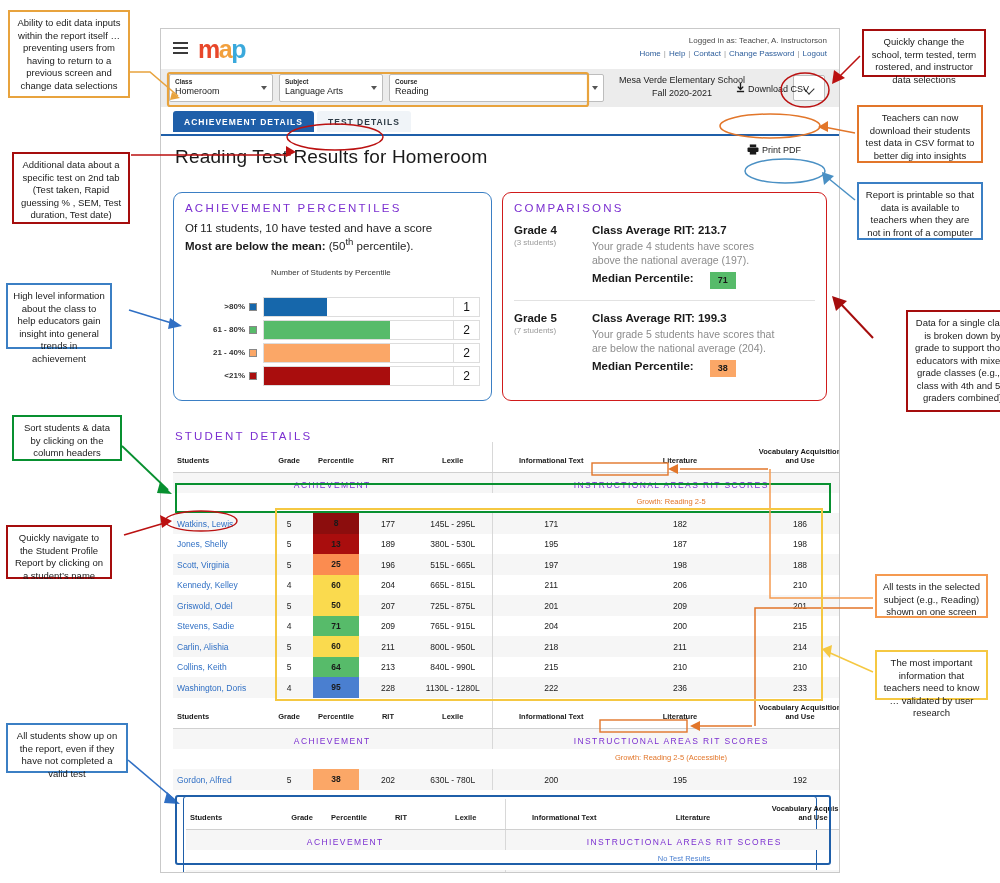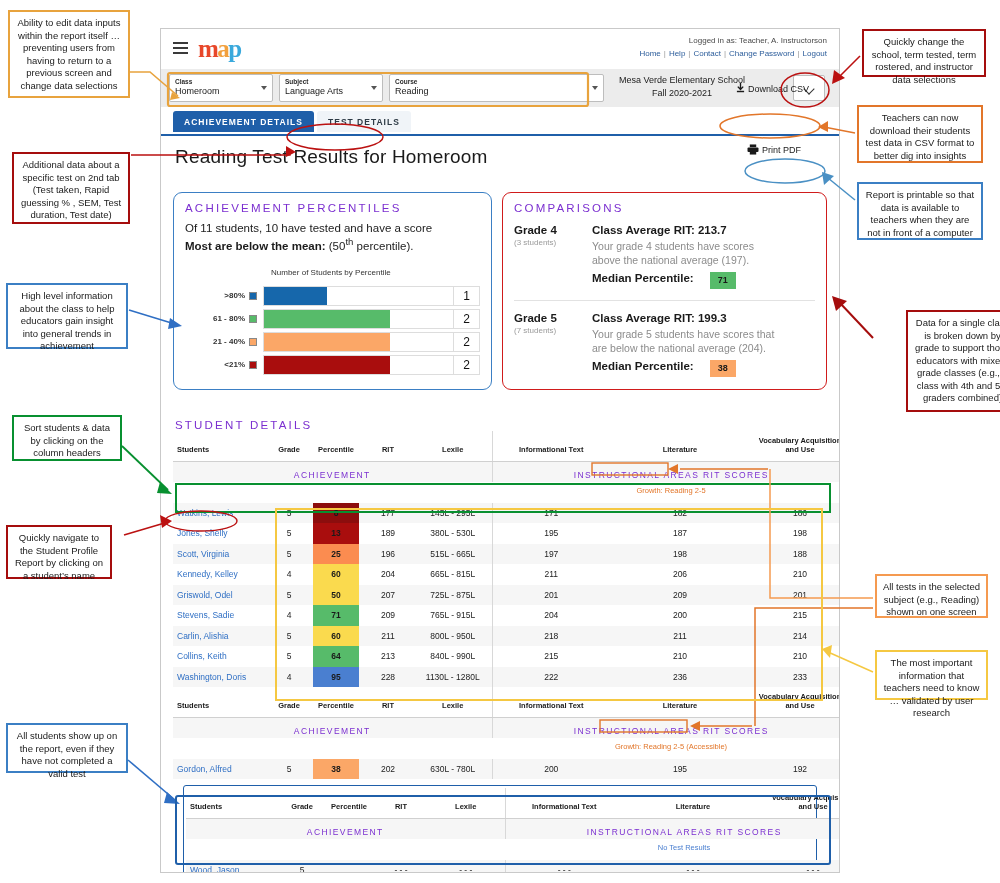--- a/index.html
+++ b/index.html
@@ -33,21 +33,21 @@
   #report {
     position:absolute; left:160px; top:28px; width:680px; height:845px;
     border:1px solid #c9c9c9; background:#fff; overflow:hidden; z-index:10;
   }
 
   
   .appbar { height:40px; position:relative; padding:6px 10px 0 10px; }
   .hamburger { position:absolute; left:12px; top:13px; width:15px; }
   .hamburger i { display:block; height:2px; background:#3a3a3a; margin-bottom:3px; }
   .logo { position:absolute; left:37px; top:6px; font-size:25px;
-          font-weight:bold; letter-spacing:-1.5px; font-family:Liberation Serif, serif; }
+          font-weight:bold; letter-spacing:-1.5px; font-family:Liberation Sans, sans-serif; }
   .logo span:nth-child(1){ color:#e8472a; }
   .logo span:nth-child(2){ color:#f2a03d; }
   .logo span:nth-child(3){ color:#3aa9dc; }
   .logo span:nth-child(4){ color:#8ec63f; }
   .logo span:nth-child(5){ color:#a24b9e; }
 
   .loginline { position:absolute; right:12px; top:7px; font-size:8px; color:#4a4a4a; }
   .navlinks { position:absolute; right:12px; top:20px; font-size:8px; color:#2c5d9b; }
   .navlinks a { color:#2c5d9b; text-decoration:none; }
   .navlinks .sep { color:#999; margin:0 3px; }
@@ -93,21 +93,21 @@
   .panel { border-radius:9px; padding:9px 11px 12px 11px; background:#fff; }
   .panel.ap { border:1.6px solid #3b7fc4; width:320px; }
   .panel.cmp { border:1.6px solid #d01b1b; width:326px; }
   .panel h3 { margin:0 0 8px 0; font-size:11.5px; letter-spacing:2.2px;
               color:#7b2fd0; font-weight:normal; }
   .apline1 { font-size:11.5px; color:#1c1c1c; margin-bottom:2px; }
   .apline2 { font-size:11.5px; color:#1c1c1c; font-weight:bold; }
   .apline2 .reg { font-weight:normal; }
 
   .chart { margin-top:16px; padding-left:12px; }
-  .chartcap { font-size:8px; color:#333; margin-left:74px; margin-bottom:8px; }
+  .chartcap { font-size:8px; color:#333; margin-left:74px; margin-bottom:19px; }
   .brow { display:flex; align-items:center; height:22px; margin-bottom:1px; }
   .blabel { width:52px; text-align:right; font-size:8px; color:#333; font-weight:bold;
             padding-right:4px; }
   .bswatch { width:8px; height:8px; border:1px solid #888; margin-right:6px; }
   .btrack { flex:1; height:20px; border:1px solid #ddd; position:relative; background:#fff; }
   .bfill { height:100%; }
   .bcount { width:26px; border:1px solid #ddd; border-left:none; height:20px;
             font-size:12px; text-align:center; line-height:19px; color:#111; }
 
   .cmprow { display:flex; padding:2px 0 0 0; }
@@ -562,21 +562,21 @@
 </div>
 
 <div class="callout orange" style="left:8px; top:10px; width:122px; height:88px;">
   <span>Ability to edit data inputs within the report itself … preventing users from having to return to a previous screen and change data selections</span>
 </div>
 
 <div class="callout darkred" style="left:12px; top:152px; width:118px; height:72px;">
   <span>Additional data about a specific test on 2nd tab (Test taken, Rapid guessing % , SEM, Test duration, Test date)</span>
 </div>
 
-<div class="callout blue" style="left:6px; top:283px; width:122px; height:66px;">
+<div class="callout blue" style="left:6px; top:283px; width:106px; height:66px;">
   <span>High level information about the class to help educators gain insight into general trends in achievement</span>
 </div>
 
 <div class="callout green" style="left:12px; top:415px; width:110px; height:46px;">
   <span>Sort students &amp; data by clicking on the column headers</span>
 </div>
 
 <div class="callout darkred" style="left:6px; top:525px; width:106px; height:54px;">
   <span>Quickly navigate to the Student Profile Report by clicking on a student’s name</span>
 </div>

